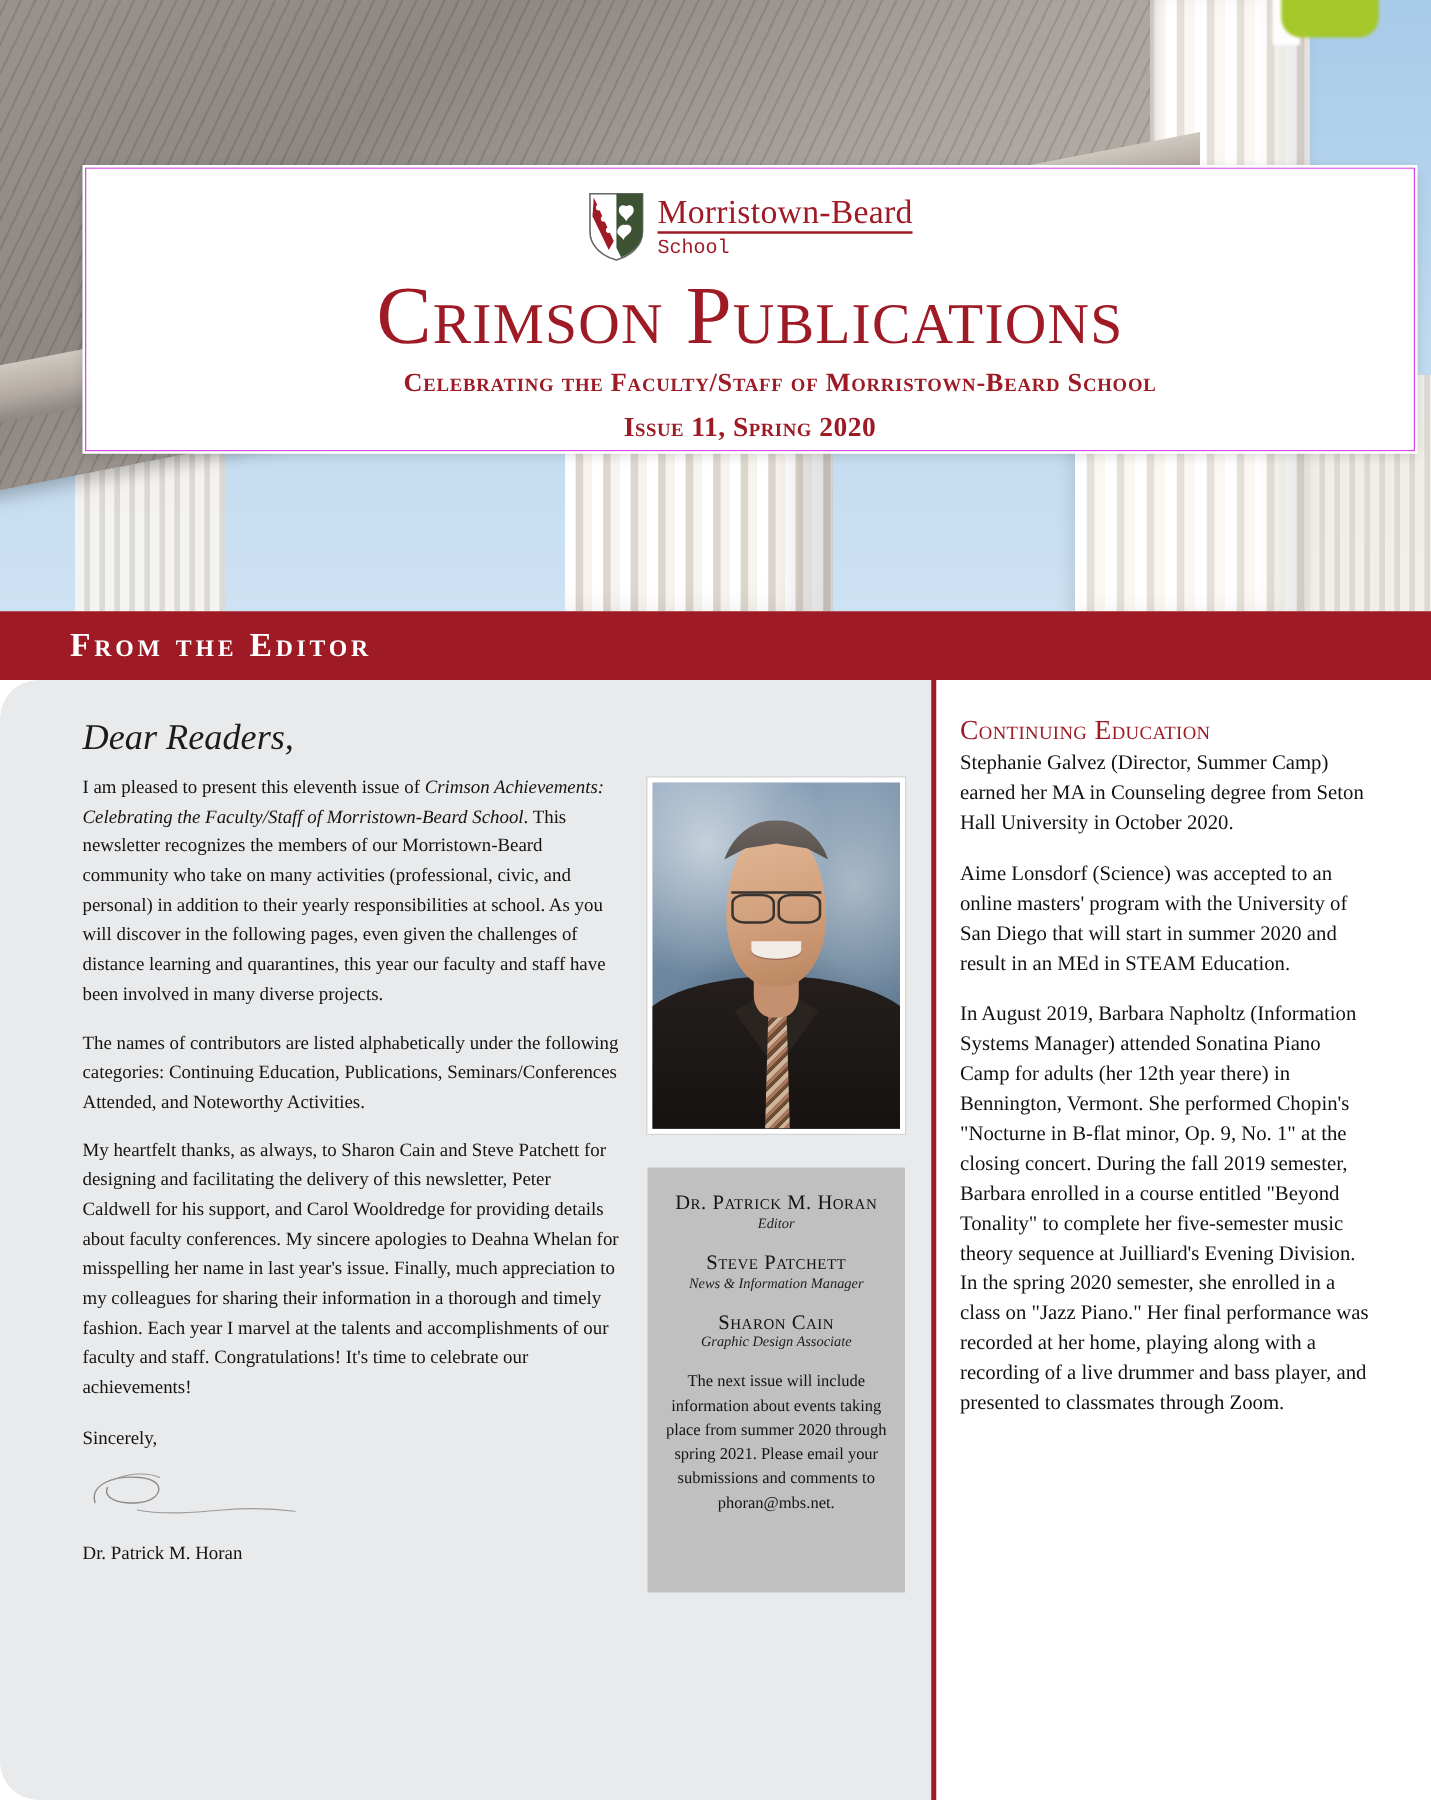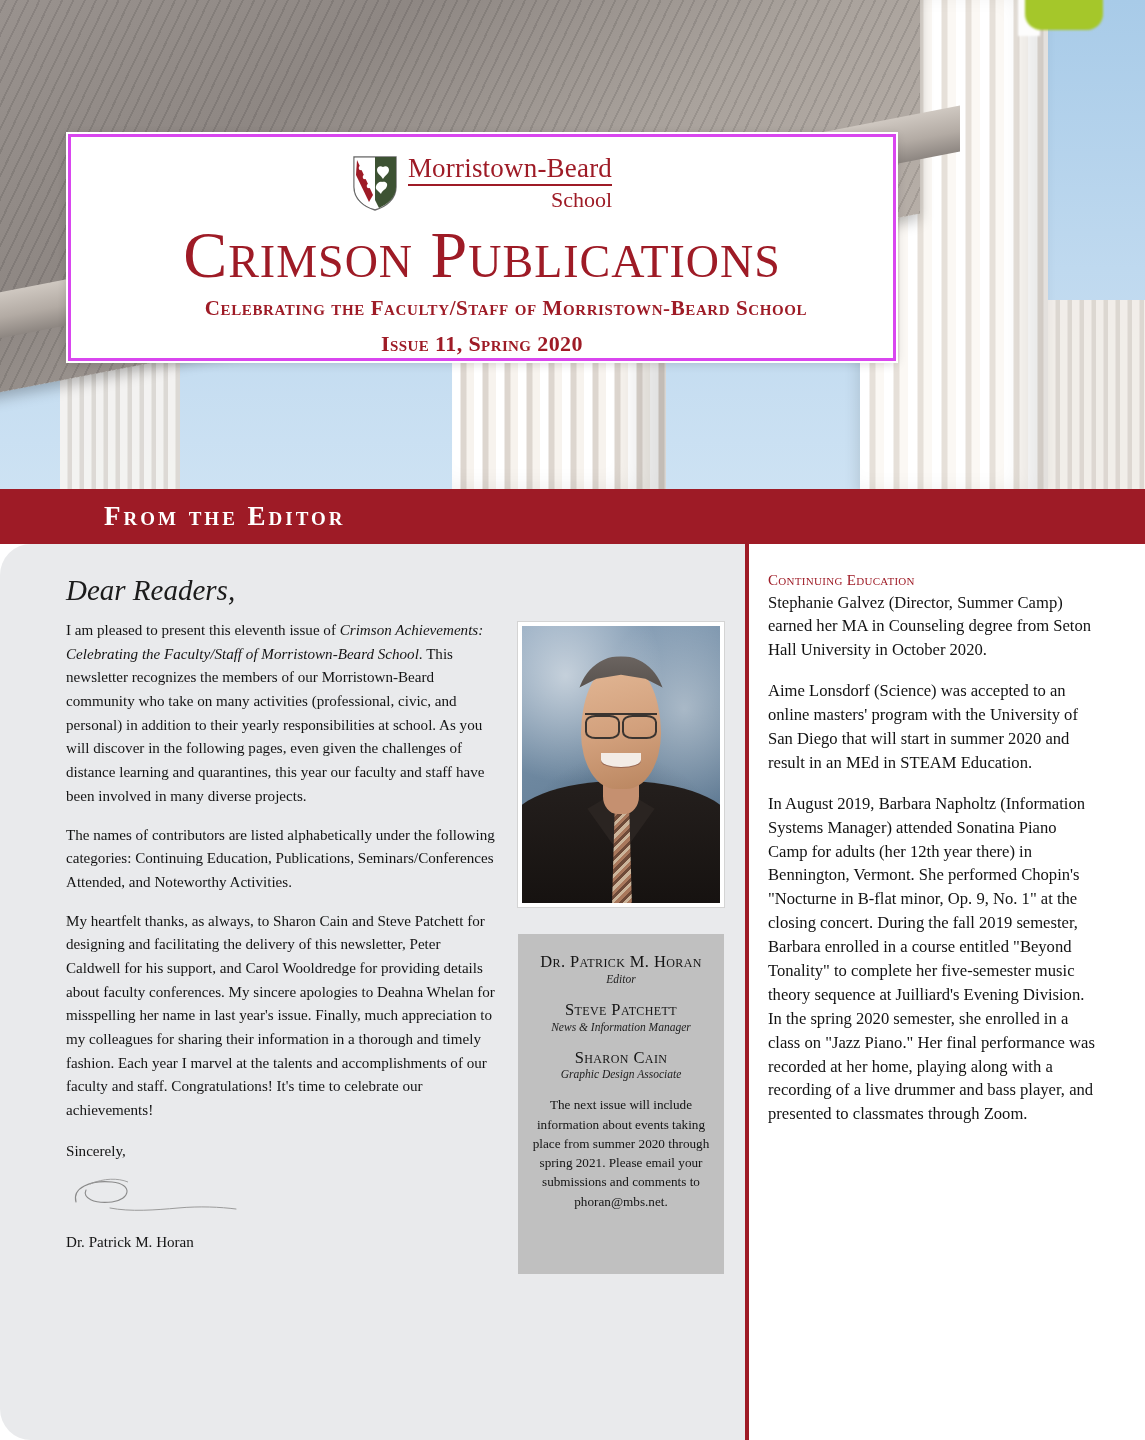--- a/index.html
+++ b/index.html
@@ -125,23 +125,23 @@
   }
   .white-sliver {
     position: absolute; right: 105px; top: -4px;
     width: 22px; height: 40px;
     background: #fdfdfd; filter: blur(1px);
   }
 
   
   .masthead {
     position: absolute; left: 68px; top: 134px;
-    width: 828px; height: 227px;
+    width: 1064px; height: 227px;
     background: #ffffff;
-    border: 3px solid #d946ef;
+    border: 1px solid #d946ef;
     outline: 2px solid #ffffff;
     box-shadow: 0 2px 10px rgba(0,0,0,0.18);
     padding-top: 10px;
     text-align: center;
   }
   .logo-row {
     display: flex; align-items: center; justify-content: center;
     gap: 10px; height: 72px;
   }
   .shield {
@@ -149,22 +149,22 @@
     flex: 0 0 auto;
   }
   .shield svg { display: block; }
   .school-name { text-align: left; line-height: 1.0; }
   .school-name .ln1 {
     font-family: "Liberation Serif", serif;
     font-size: 27px; color: #9e1b26; letter-spacing: .2px;
     border-bottom: 2px solid #9e1b26; padding-bottom: 2px;
   }
   .school-name .ln2 {
-    font-family: Liberation Serif, serif;
-    font-size: 22px; color: #9e1b26; text-align: right;
+    font-family: Liberation Mono, monospace;
+    font-size: 16px; color: #9e1b26; text-align: left;
     padding-top: 3px;
   }
   .big-title {
     font-family: "Liberation Serif", serif;
     font-size: 66px; color: #9e1b26;
     letter-spacing: 1px; line-height: 1.04;
     margin-top: 2px; font-weight: normal;
     font-variant: small-caps;
   }
   .sub-title {
@@ -182,21 +182,21 @@
 
   
   .banner {
     position: absolute; left: 0; top: 489px;
     width: 1145px; height: 55px;
     background: #9e1b26;
     display: flex; align-items: center;
   }
   .banner-label {
     color: #ffffff; font-family: "Liberation Serif", serif;
-    font-size: 27px; letter-spacing: 3px; padding-left: 104px;
+    font-size: 27px; letter-spacing: 3px; padding-left: 56px;
     font-variant: small-caps; font-weight: bold;
   }
 
   
   .body-area {
     position: absolute; left: 0; top: 544px;
     width: 1145px; height: 896px;
     background: #e9eaec;
     border-radius: 31px;
   }
@@ -328,21 +328,21 @@
   .staff-note {
     font-family: "Liberation Serif", serif;
     font-size: 13.2px; line-height: 1.46; color: #141414;
     margin-top: 14px;
   }
 
   
   .rcol { position: absolute; left: 768px; top: 28px; width: 330px; }
   .rcol h2 {
     font-family: "Liberation Serif", serif;
-    font-size: 15px; color: #9e1b26; font-weight: normal;
+    font-size: 22px; color: #9e1b26; font-weight: normal;
     font-variant: small-caps; letter-spacing: .3px;
     line-height: 1.1; margin-bottom: 2px;
   }
   .rcol p {
     font-family: "Liberation Serif", serif;
     font-size: 16.6px; line-height: 1.44; color: #121212;
     margin-bottom: 17px;
   }
 </style>
 </head>

